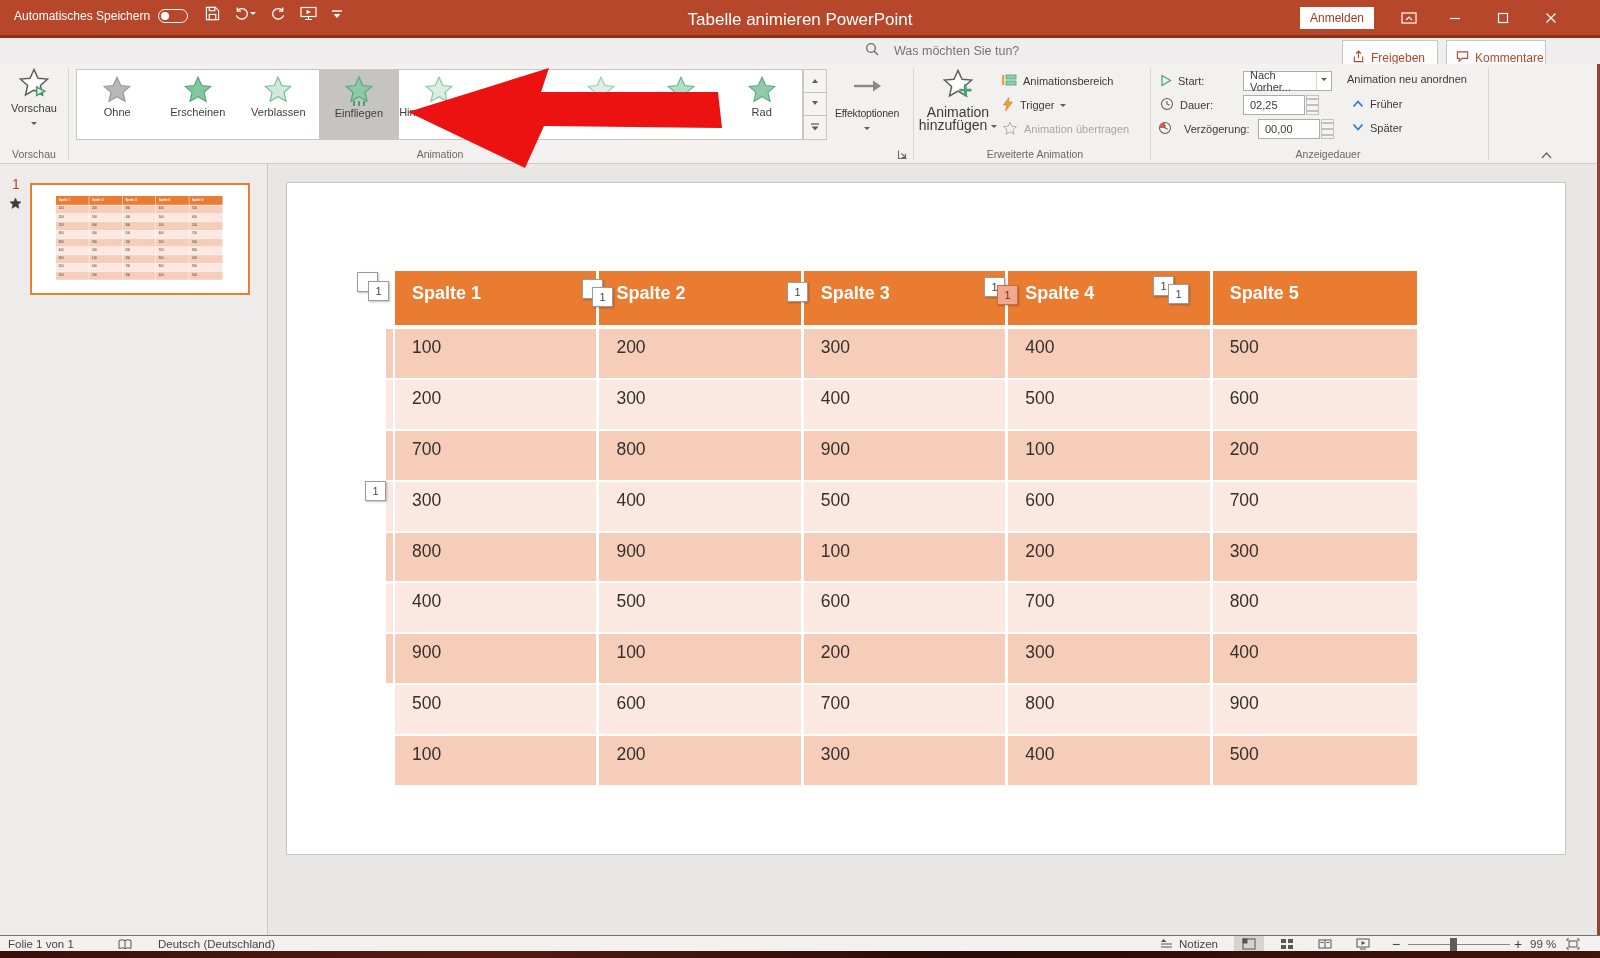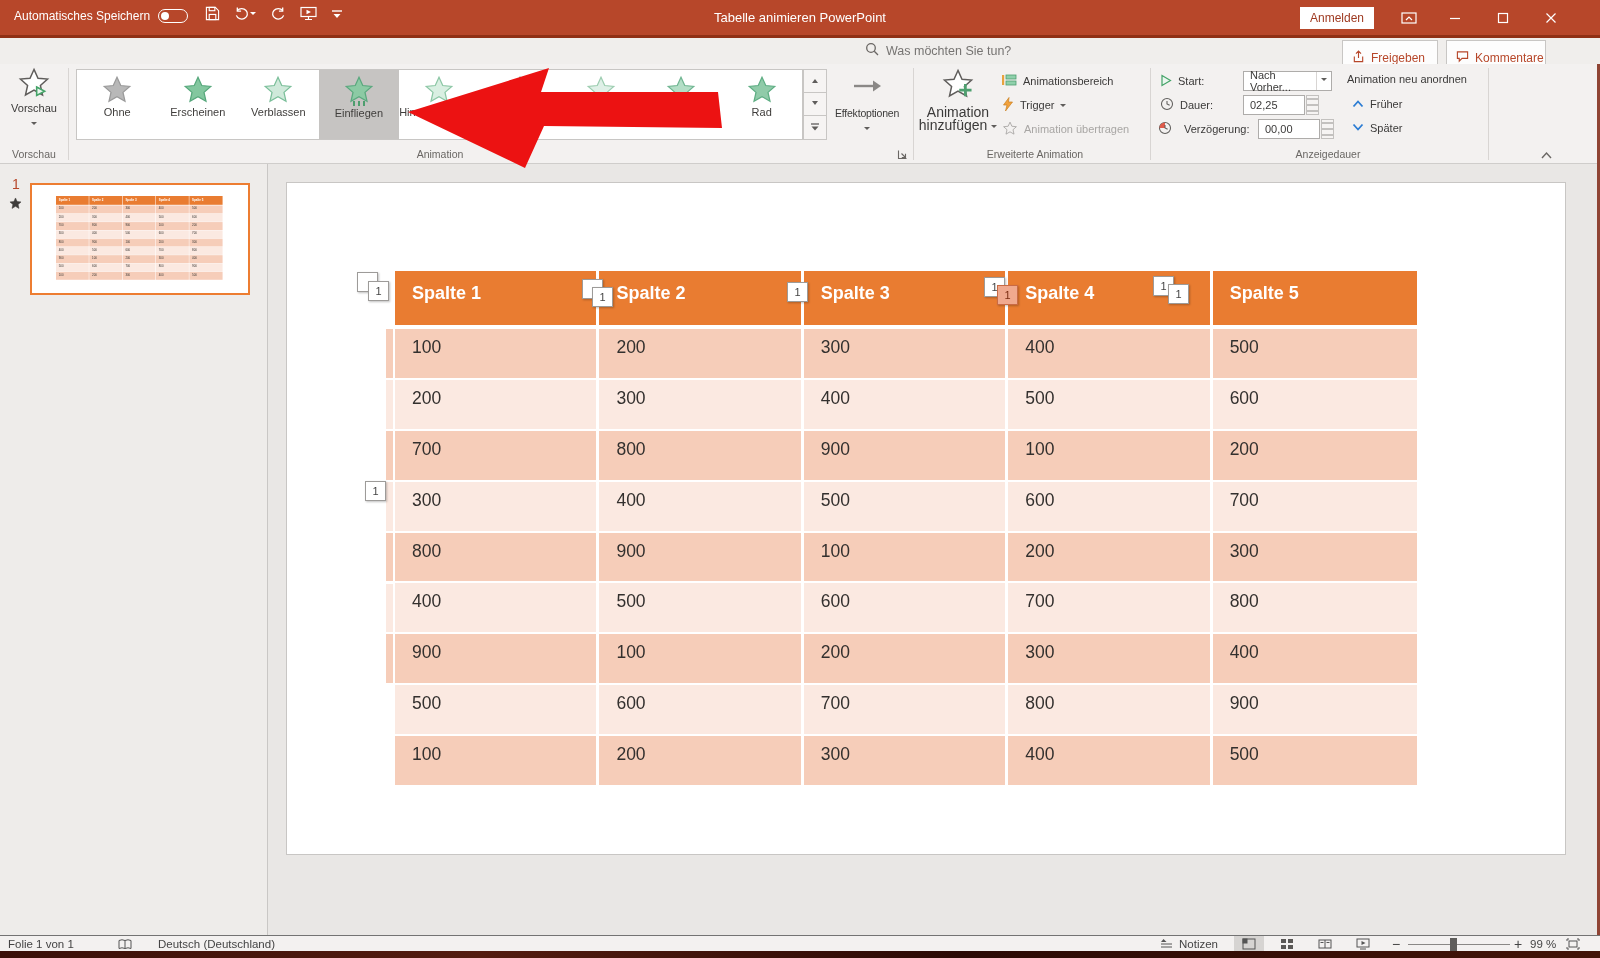--- a/index.html
+++ b/index.html
@@ -7,30 +7,30 @@
   body { font-family:"Liberation Sans", sans-serif; background:#e9e7e5; overflow:hidden; position:relative; }
   .abs { position:absolute; }
 
   
   .titlebar { position:absolute; left:0; top:0; width:1600px; height:38px; background:#b7472a; border-bottom:3px solid #8f3015; color:#fff; }
   .autosave { position:absolute; left:14px; top:9px; font-size:12px; display:flex; align-items:center; gap:8px; }
   .toggle { width:30px; height:14px; border:1.5px solid #fff; border-radius:8px; position:relative; }
   .toggle .knob { position:absolute; left:2px; top:1.5px; width:8px; height:8px; background:#fff; border-radius:50%; }
   .qat { position:absolute; left:205px; top:6px; display:flex; align-items:center; gap:14px; }
   .qat-btn { display:flex; align-items:center; color:#fff; }
-  .title-text { position:absolute; left:0; right:0; top:10px; text-align:center; font-size:13px; color:#fff; }
+  .title-text { position:absolute; left:0; right:0; top:10px; text-align:center; font-size:17px; color:#fff; }
   .signin { position:absolute; left:1300px; top:7px; width:74px; height:22px; background:#fff; color:#9e3a21; font-size:12px; display:flex; align-items:center; justify-content:center; }
   .winctl { position:absolute; top:0; height:35px; width:34px; display:flex; align-items:center; justify-content:center; }
 
   
   .menubar { position:absolute; left:0; top:38px; width:1600px; height:26px; background:#f0eeec; }
   .tabs { position:absolute; left:14px; top:0; height:26px; display:flex; gap:27px; align-items:center; }
   .tab { font-size:12.5px; color:#444240; padding:4px 1px 5px; cursor:default; }
   .tab.active { color:#b7472a; border-bottom:3px solid #b7472a; padding-bottom:2px; font-weight:bold; }
-  .searchbox { position:absolute; left:865px; top:4px; display:flex; align-items:center; gap:7px; }
+  .searchbox { position:absolute; left:865px; top:4px; display:flex; align-items:center; gap:15px; }
   .search-text { font-size:12.5px; color:#767472; }
   .mb-btn { position:absolute; top:2px; height:22px; border:1px solid #c8c6c4; background:#fdfdfd; color:#b7472a; font-size:12px; display:flex; align-items:center; gap:6px; padding:17px 9px; }
 
   
   .ribbon { position:absolute; left:0; top:64px; width:1600px; height:100px; background:#f3f1f0; border-bottom:1px solid #cfcdcb; }
   .rsep { position:absolute; top:4px; width:1px; height:92px; background:#d8d5d3; }
   .grouplabel { position:absolute; top:84px; font-size:10.5px; color:#6a6764; text-align:center; }
   .preview-btn { position:absolute; left:6px; top:3px; width:56px; height:76px; text-align:center; }
   .preview-btn .lbl { font-size:11px; color:#3b3a39; margin-top:3px; }
   .caret { display:inline-block; width:0; height:0; border:3.5px solid transparent; border-top-color:#5f5d5b; vertical-align:middle; margin-top:3px;}

